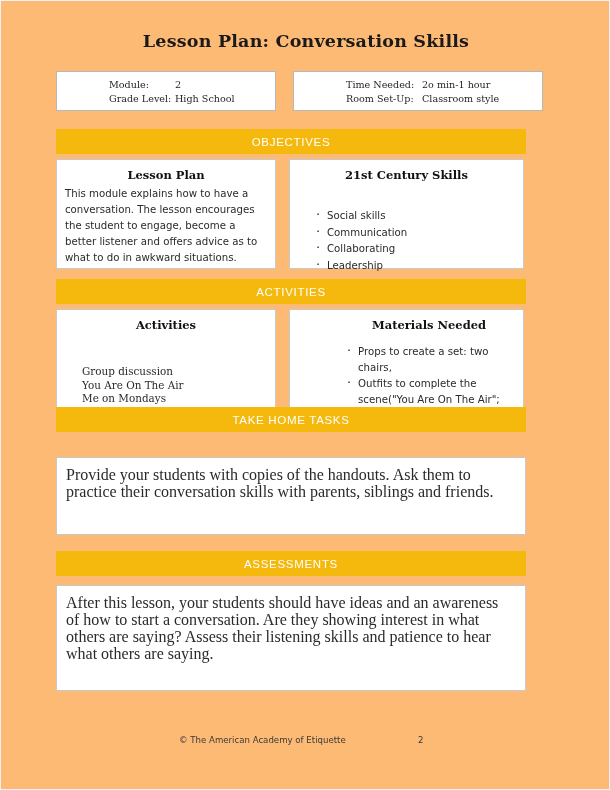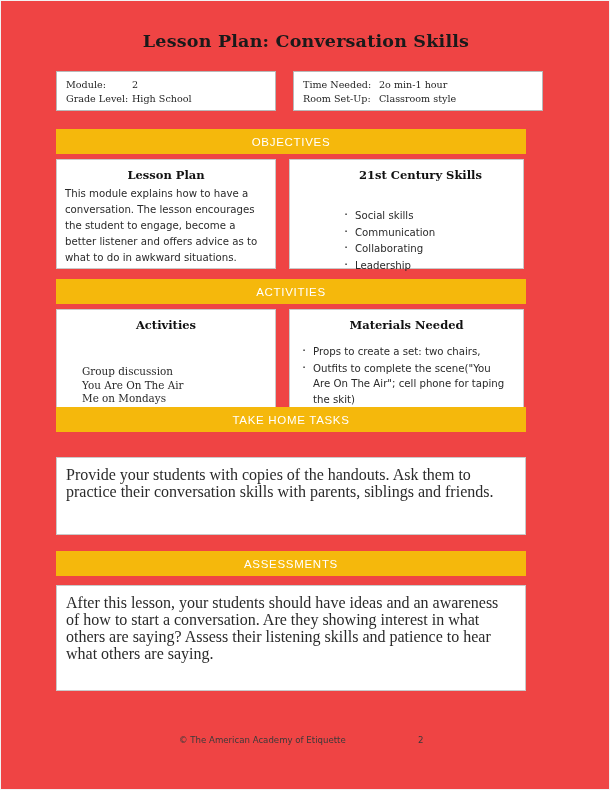--- a/index.html
+++ b/index.html
@@ -12,21 +12,21 @@
     height: 790px;
     font-family: "Liberation Sans", sans-serif;
     color: #231f20;
     overflow: hidden;
   }
 
   .page {
     position: relative;
     width: 610px;
     height: 790px;
-    background: #ef4444;
+    background: #fdba74;
     box-sizing: border-box;
     border: 1px solid #f2f2f2;
   }
 
   
   .doc-title {
     position: absolute;
     left: 0;
     top: 30px;
     width: 610px;
@@ -48,21 +48,21 @@
     background: #ffffff;
     padding: 6px 0 0 9px;
     font-family: "DejaVu Serif", "Liberation Serif", serif;
     font-size: 9.6px;
     line-height: 14px;
     color: #1f1f1f;
   }
   .hdr-box.left  { left: 55px;  width: 220px; }
   .hdr-box.right { left: 292px; width: 250px; }
 
-  .kv { white-space: pre; }
+  .kv { white-space: pre; margin-left: 43px; }
   .kv .k { display: inline-block; }
   .hdr-box.left .kv .k  { min-width: 66px; }
   .hdr-box.right .kv .k { min-width: 76px; }
 
   
   .banner {
     position: absolute;
     left: 55px;
     width: 470px;
     height: 25px;
@@ -85,23 +85,23 @@
     position: absolute;
     box-sizing: border-box;
     border: 1px solid #c9c9c9;
     background: #ffffff;
   }
   .box.half-left  { left: 55px;  width: 220px; }
   .box.half-right { left: 288px; width: 235px; }
   .box.full       { left: 55px;  width: 470px; }
 
   .box.obj-left   { top: 158px; height: 110px; }
-  .box.obj-right  { top: 158px; height: 110px; padding-left: 28px; }
+  .box.obj-right  { top: 158px; height: 110px; }
   .box.act-left   { top: 308px; height: 102px; }
-  .box.act-right  { top: 308px; height: 107px; }
+  .box.act-right  { top: 308px; height: 107px; padding-left: 45px; }
   .box.takehome   { top: 456px; height: 78px; }
   .box.assess     { top: 584px; height: 106px; }
 
   .box-title {
     text-align: center;
     font-family: "DejaVu Serif", "Liberation Serif", serif;
     font-weight: bold;
     font-size: 11.5px;
     color: #111111;
     margin: 8px 0 0 0;

